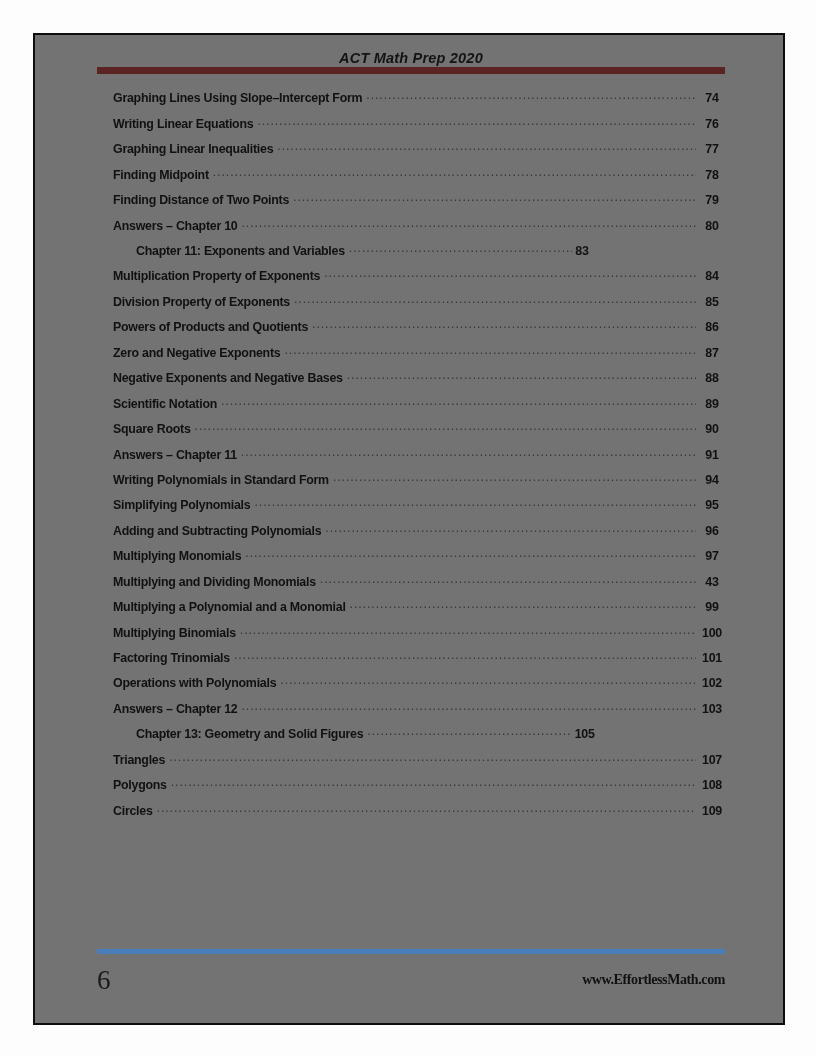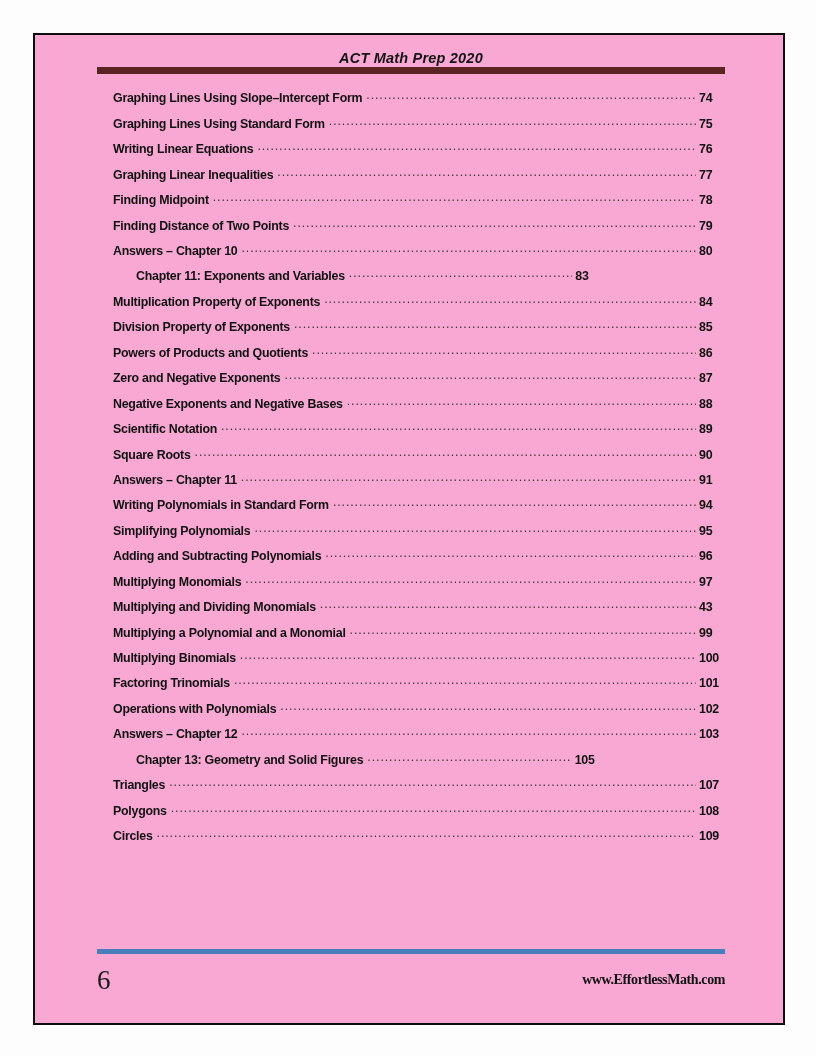--- a/index.html
+++ b/index.html
@@ -25,21 +25,21 @@
   }
 
   
   .page-border {
     position: absolute;
     left: 33px;
     top: 33px;
     width: 752px;
     height: 992px;
     border: 2px solid #0d0d0d;
-    background: #f9a8d4;
+    background: #737373;
     box-sizing: border-box;
   }
 
   
   .page-header {
     position: absolute;
     left: 62px;
     top: 15px;
     width: 628px;
     text-align: center;
@@ -96,21 +96,21 @@
     position: absolute;
     left: 0;
     bottom: 0;
     letter-spacing: 0.9px;
     font-weight: normal;
     color: #333333;
     font-size: 12.4px;
   }
   .toc-entry .entry-page {
     flex: 0 0 auto;
-    text-align: left;
+    text-align: center;
     padding-left: 2px;
   }
 
   
   .level-chapter {
     padding-left: 0px;
     margin-left: 39px;
   }
   .level-chapter .leader {
     flex: 0 0 auto;
@@ -176,25 +176,20 @@
     </div>
     <div class="header-rule"></div>
 
     <div class="toc" id="toc-list">
         <div class="toc-entry level-section">
           <span class="entry-title">Graphing Lines Using Slope–Intercept Form</span>
           <span class="leader"></span>
           <span class="entry-page">74</span>
         </div>
         <div class="toc-entry level-section">
-          <span class="entry-title">Graphing Lines Using Standard Form</span>
-          <span class="leader"></span>
-          <span class="entry-page">75</span>
-        </div>
-        <div class="toc-entry level-section">
           <span class="entry-title">Writing Linear Equations</span>
           <span class="leader"></span>
           <span class="entry-page">76</span>
         </div>
         <div class="toc-entry level-section">
           <span class="entry-title">Graphing Linear Inequalities</span>
           <span class="leader"></span>
           <span class="entry-page">77</span>
         </div>
         <div class="toc-entry level-section">

